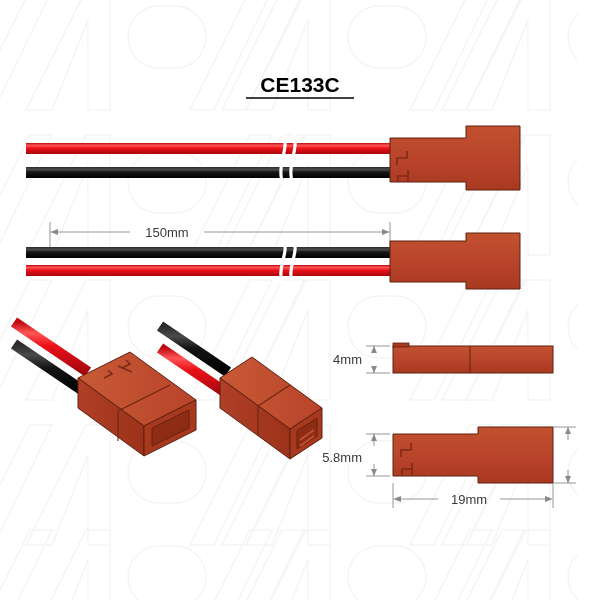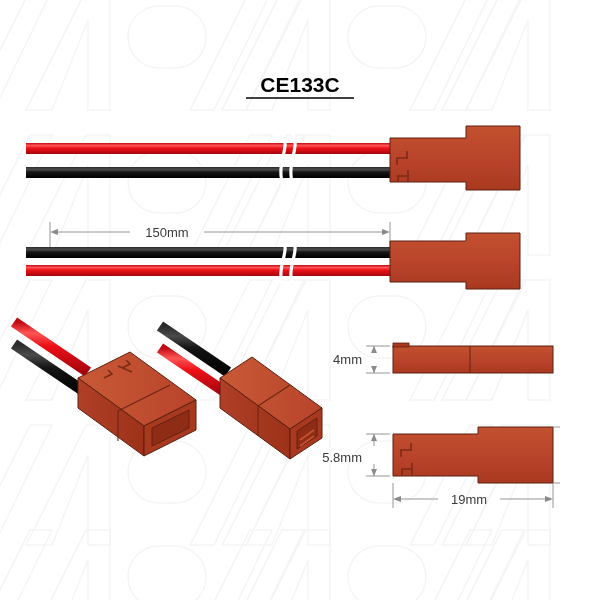--- a/index.html
+++ b/index.html
@@ -10,20 +10,21 @@
   }
   body {
     font-family: "Liberation Sans", sans-serif;
   }
   #stage {
     position: relative;
     width: 560px;
     height: 600px;
     background: #ffffff;
     overflow: hidden;
+    padding-left: 18px;
   }
   #watermark {
     position: absolute;
     left: 0; top: 0;
     width: 600px;
     height: 600px;
     pointer-events: none;
   }
   #drawing {
     position: absolute;

